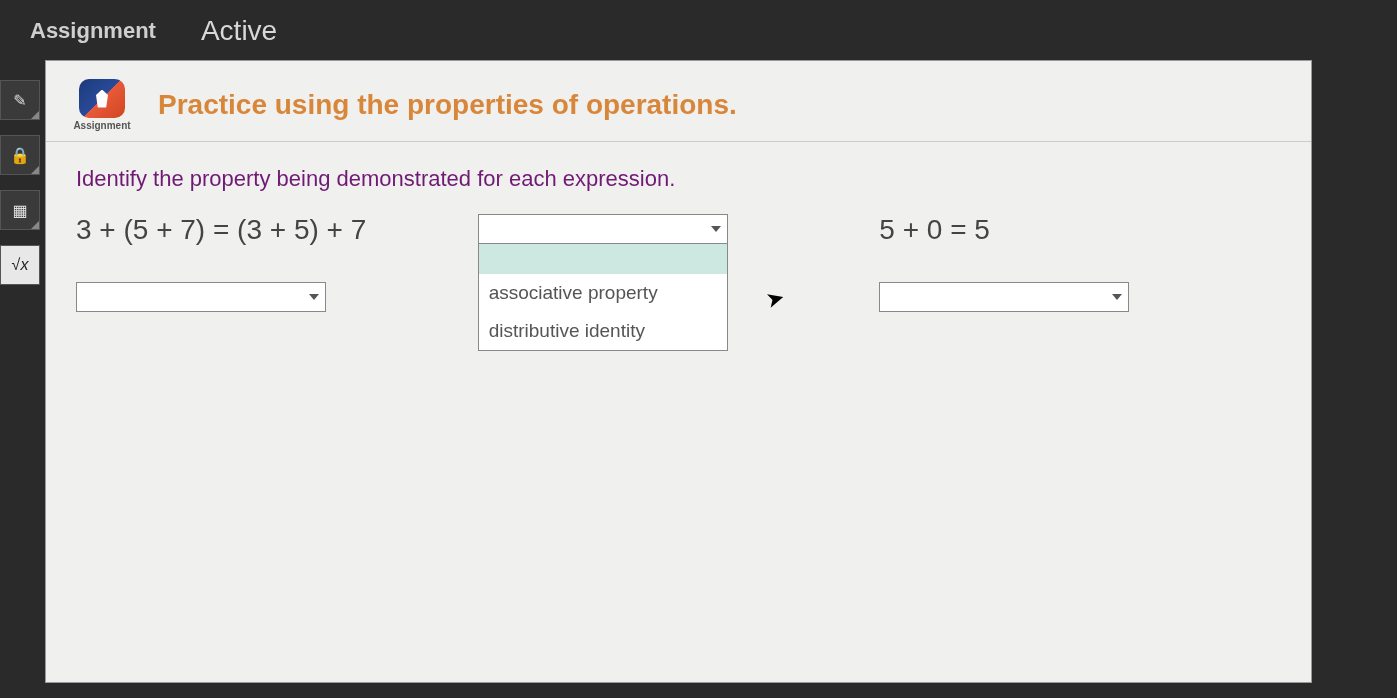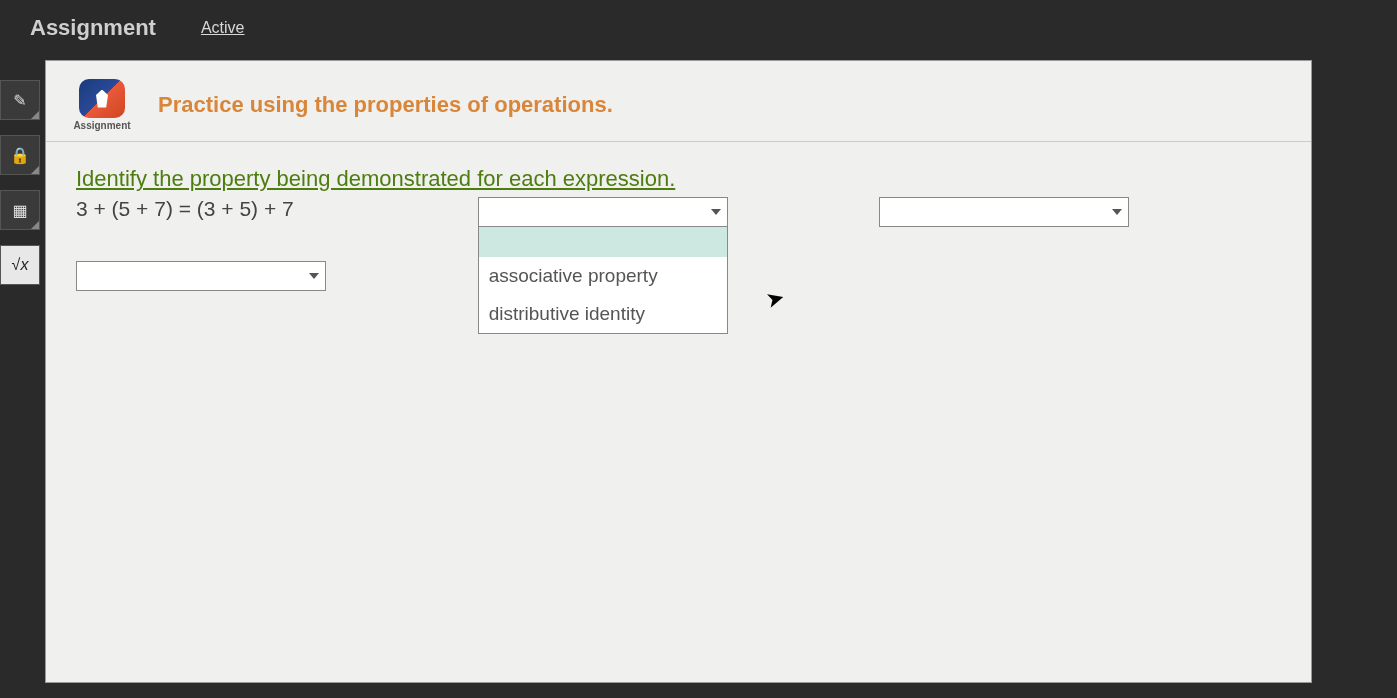--- a/index.html
+++ b/index.html
@@ -18,23 +18,22 @@
     color: #d0d0d0;
   }
   .top-bar .tab {
     font-size: 22px;
     font-weight: bold;
     color: #cfcfcf;
     margin-right: 45px;
   }
   .top-bar .tab.secondary {
     font-weight: normal;
-    font-size: 16px;
+    font-size: 28px;
     color: #d8d8d8;
-    text-decoration: underline;
   }
   .left-toolbar {
     position: absolute;
     top: 60px;
     left: 0;
     width: 45px;
     display: flex;
     flex-direction: column;
     gap: 15px;
     padding-top: 20px;
@@ -97,44 +96,43 @@
     background:#fff;
     clip-path: polygon(50% 0, 100% 30%, 85% 100%, 15% 100%, 0 30%);
   }
   .assignment-icon .caption {
     font-size: 10px;
     color: #555;
     font-weight: bold;
     margin-top: 2px;
   }
   .panel-title {
-    font-size: 22px;
+    font-size: 28px;
     font-weight: bold;
     color: #d8863a;
   }
   .question-area {
     padding: 24px 30px;
   }
   .instruction {
     font-size: 22px;
-    color: #4d7c0f;
-    margin-bottom: 5px;
-    text-decoration: underline;
+    color: #701a75;
+    margin-bottom: 22px;
   }
   .expr-row {
     display: flex;
     width: 100%;
   }
   .expr-col {
     flex: 1;
     display: flex;
     flex-direction: column;
   }
   .expr {
-    font-size: 21px;
+    font-size: 28px;
     color: #444;
     margin-bottom: 36px;
     min-height: 28px;
   }
   .dropdown-wrap {
     position: relative;
     width: 294px;
   }
   .dropdown {
     width: 250px;
@@ -243,20 +241,21 @@
           </div>
           <div class="dropdown-list">
             <div class="opt blank"></div>
             <div class="opt">associative property</div>
             <div class="opt">distributive identity</div>
           </div>
         </div>
       </div>
 
       <div class="expr-col">
+        <div class="expr">5 + 0 = 5</div>
         <div class="dropdown-wrap">
           <div class="dropdown">
             <span></span>
             <span class="chev"></span>
           </div>
         </div>
       </div>
     </div>
   </div>
 

